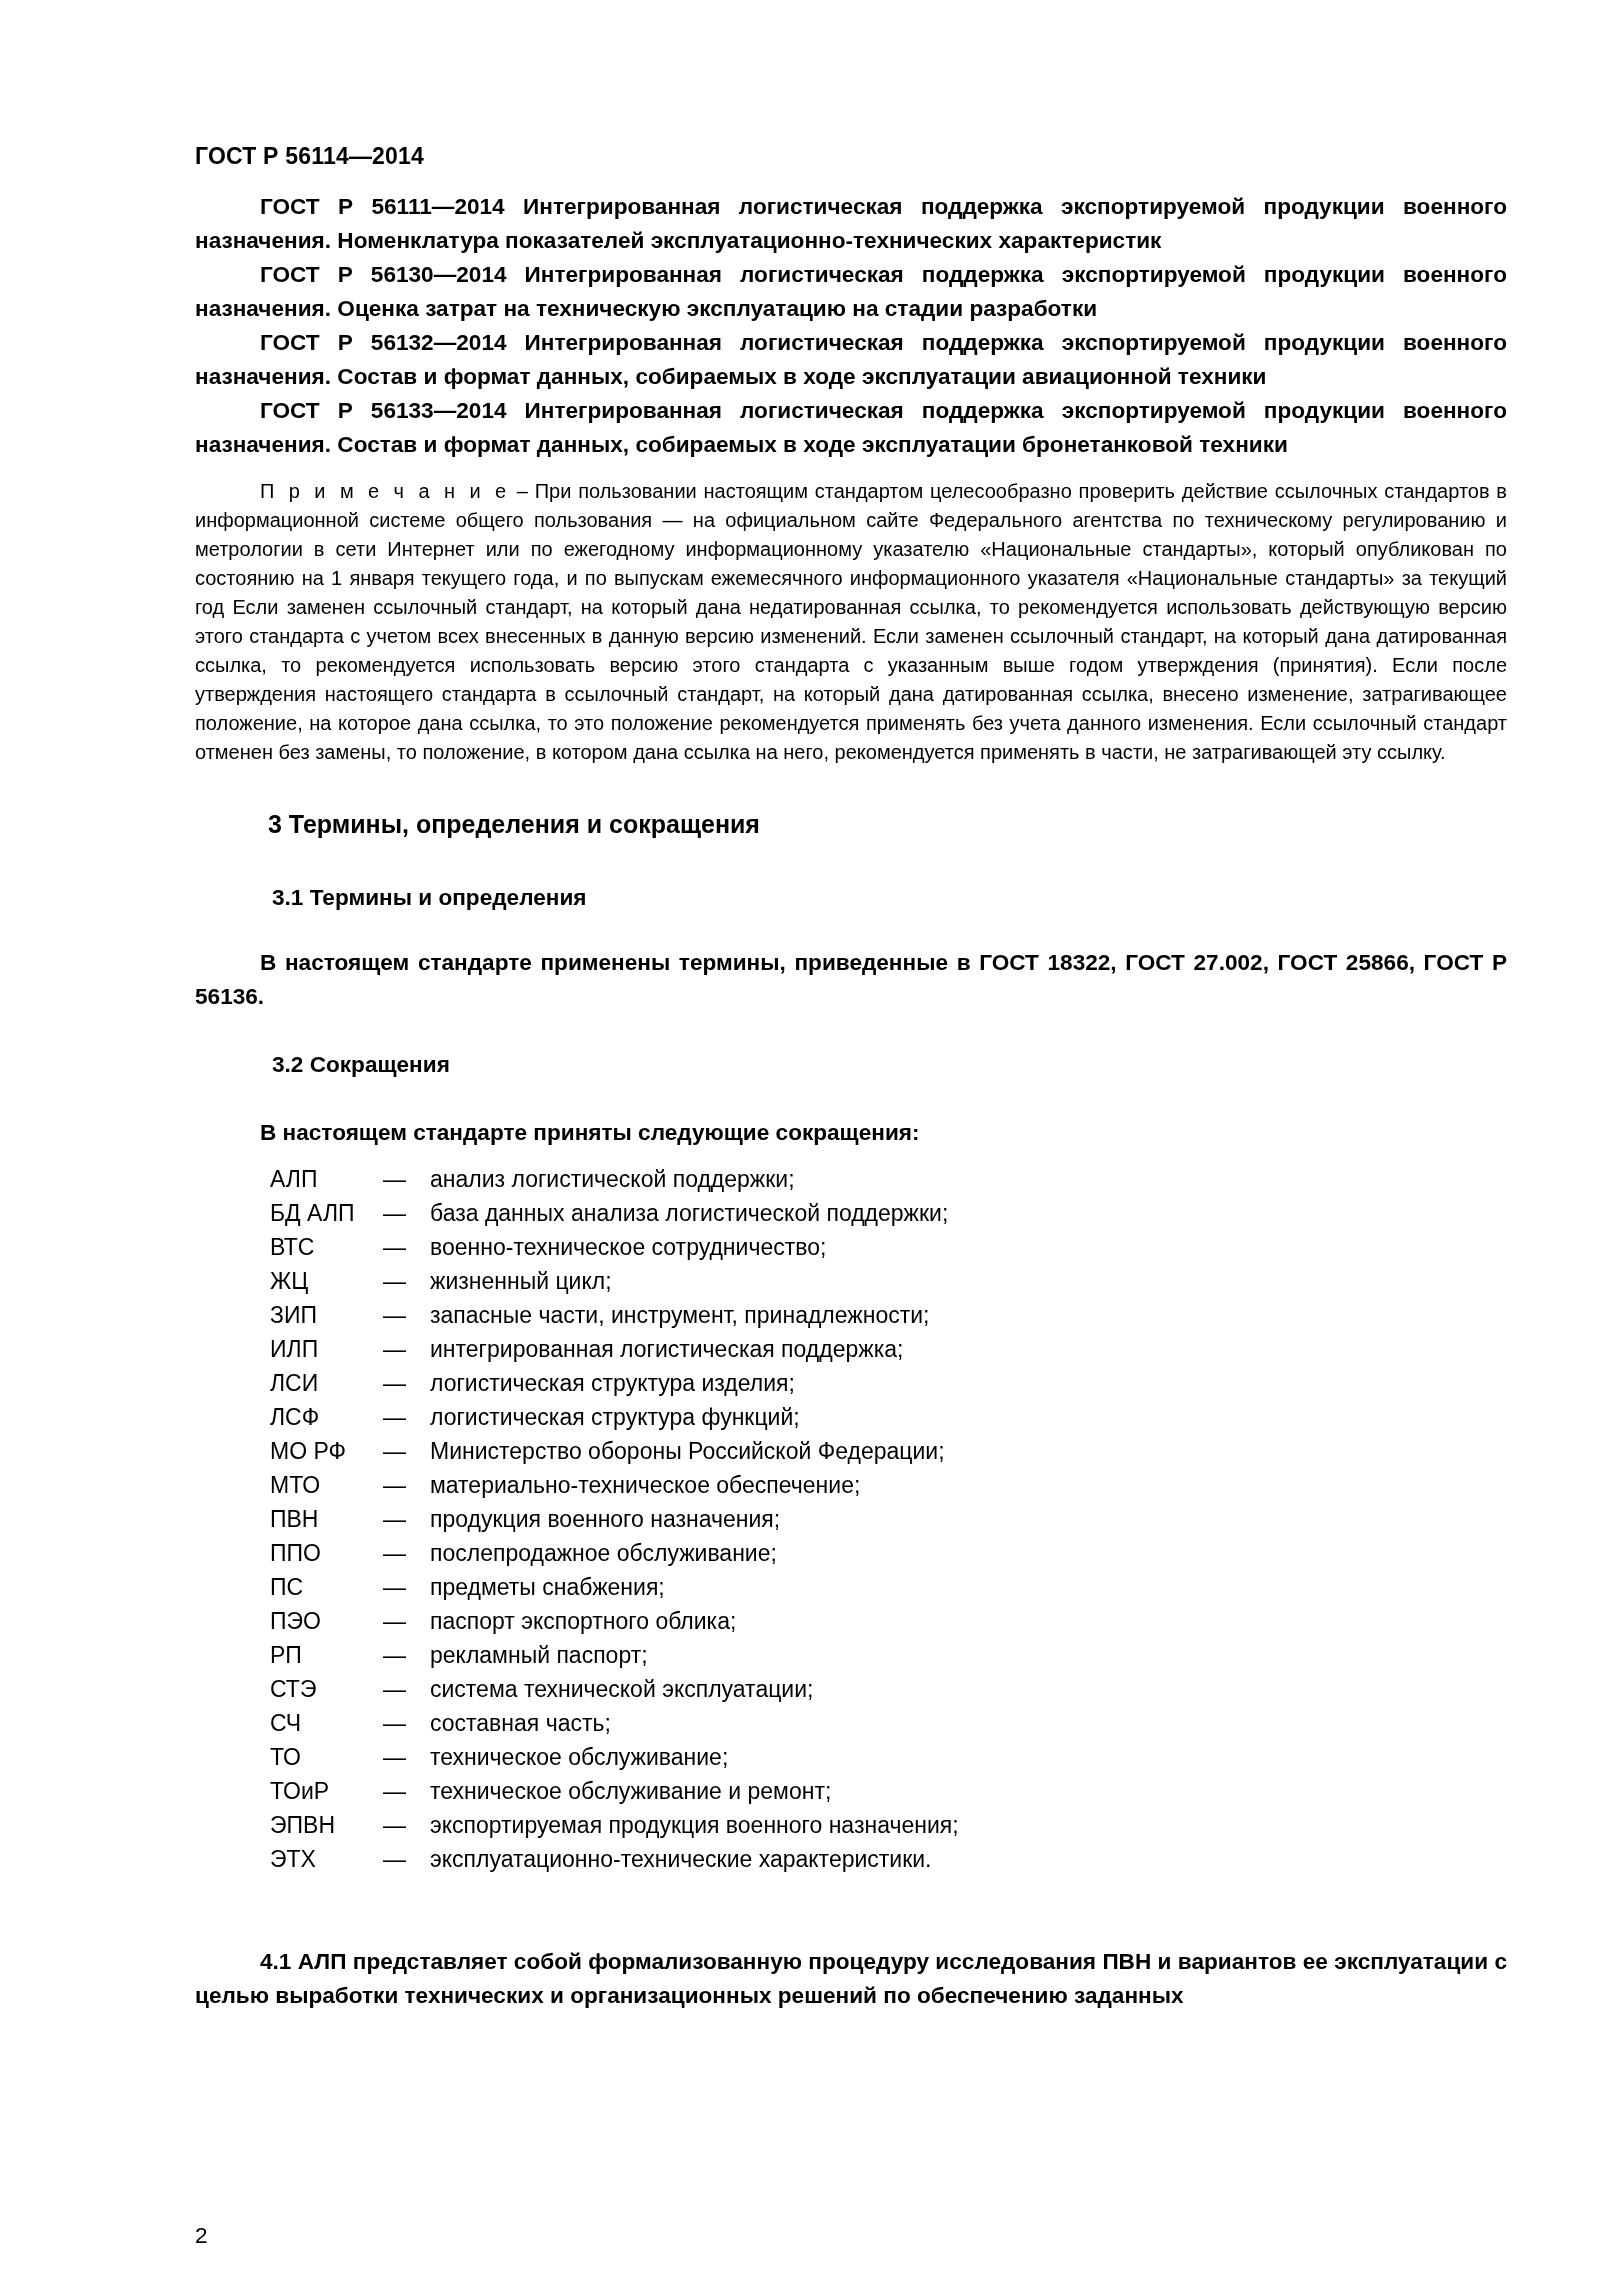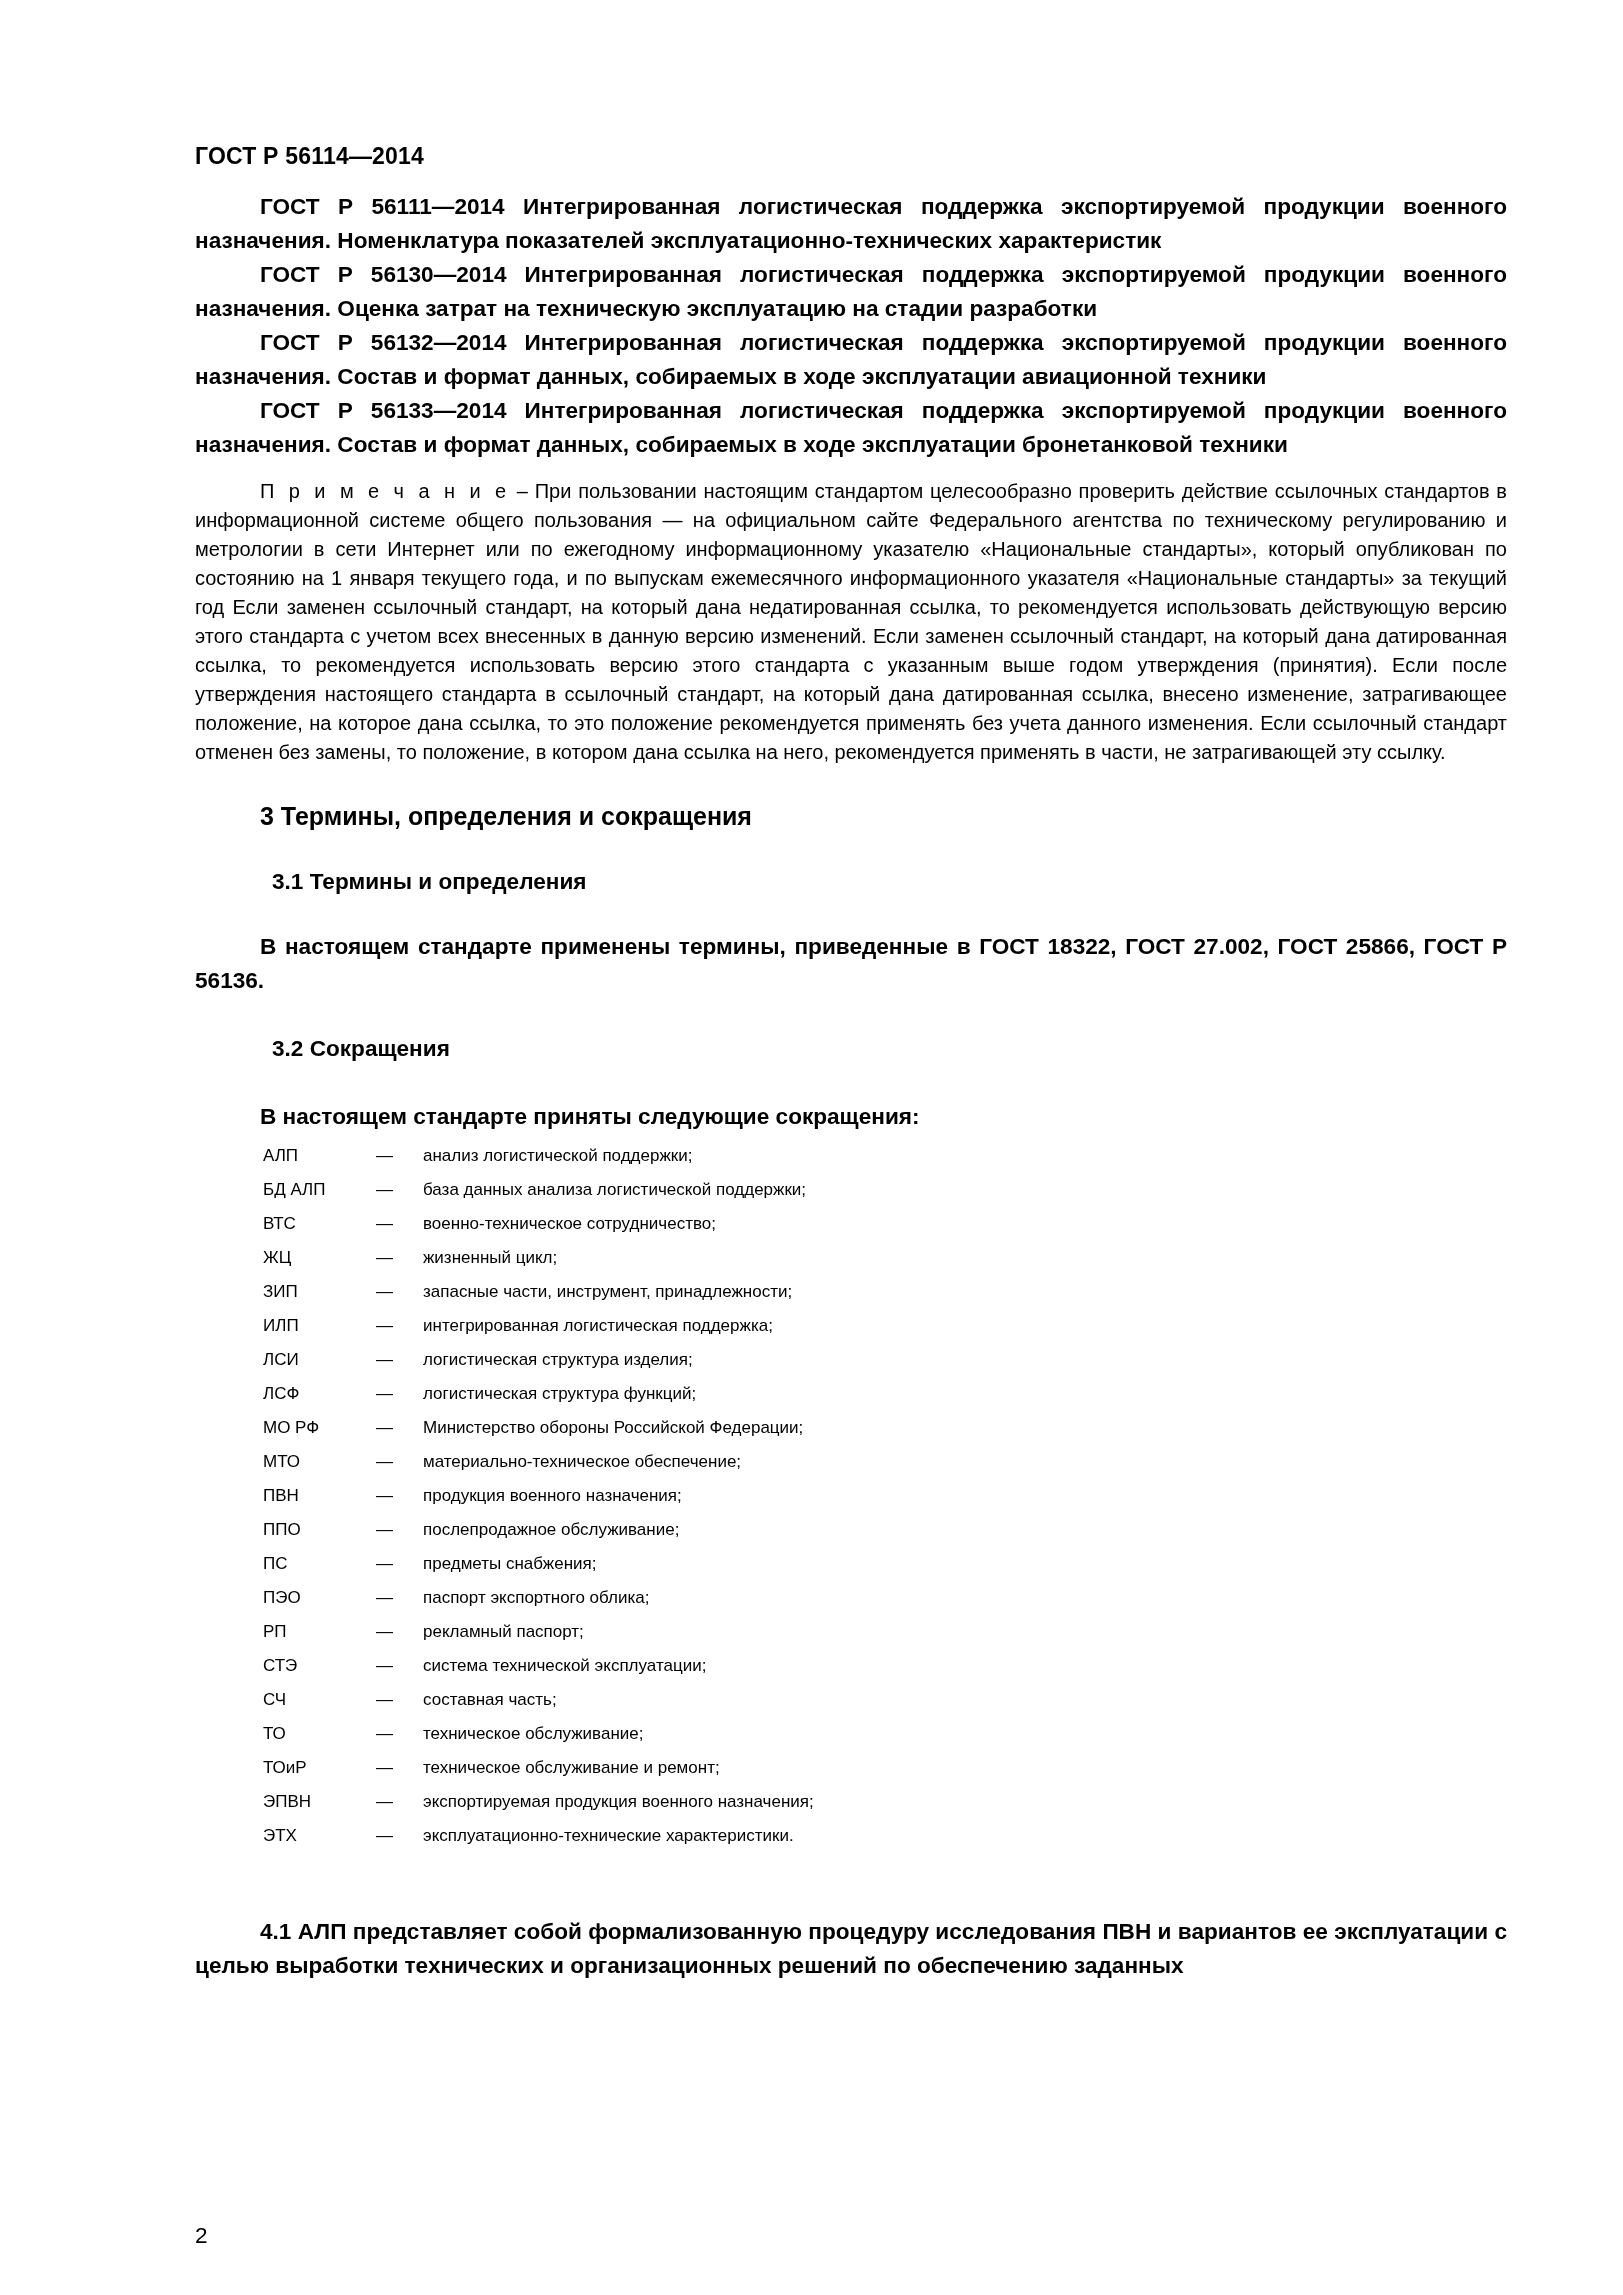--- a/index.html
+++ b/index.html
@@ -64,37 +64,37 @@
   }
   .note-label {
     letter-spacing: 3.8px;
   }
 
   
   .h1 {
     font-size: 25px;
     font-weight: bold;
     line-height: 1.15;
-    margin: 0;
+    margin: 8px;
     padding-left: 65px;
   }
   .h2 {
     font-size: 22.6px;
     font-weight: bold;
     line-height: 1.15;
     margin: 12px;
     padding-left: 65px;
   }
 
   
   .abbr-list {
-    margin: 5px;
+    margin: 12px;
     padding: 0;
     list-style: none;
-    font-size: 17px;
+    font-size: 23px;
     line-height: 34px;
   }
   .abbr-row {
     display: flex;
     align-items: baseline;
     white-space: nowrap;
   }
   .abbr-term {
     display: inline-block;
     width: 113px;

